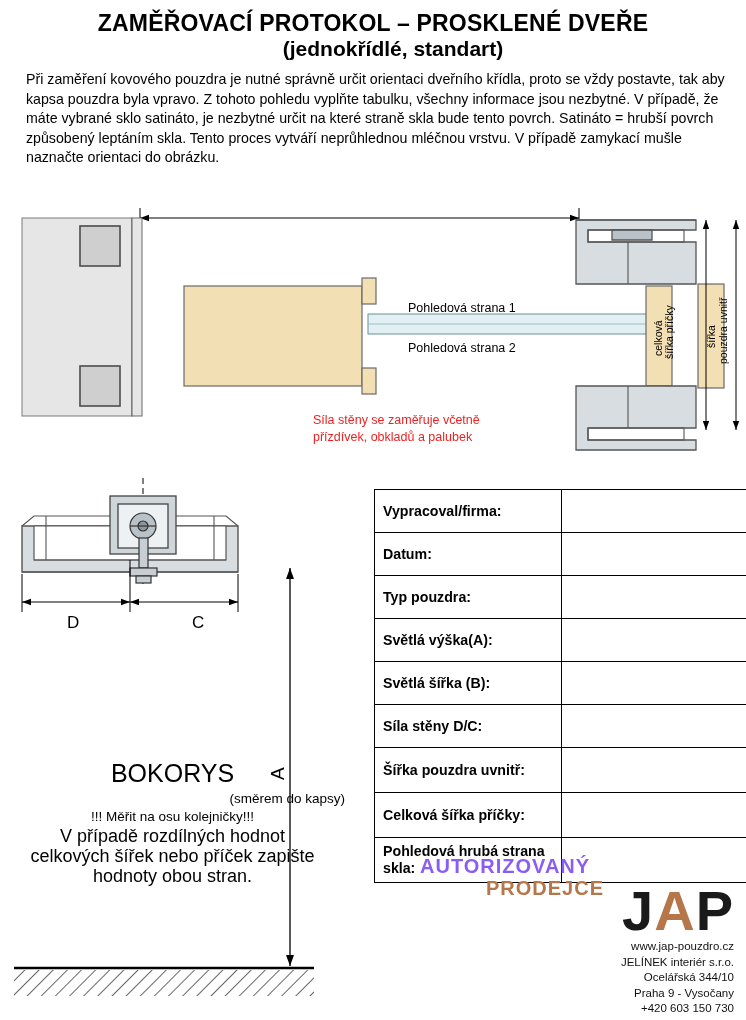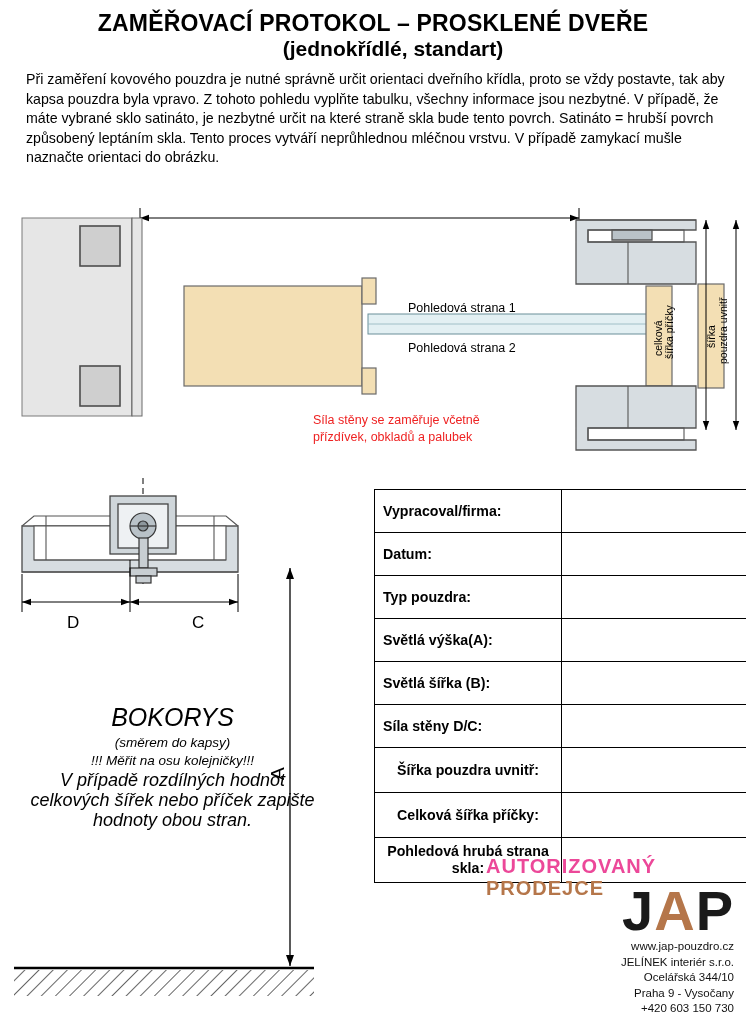--- a/index.html
+++ b/index.html
@@ -62,33 +62,33 @@
     left: 0;
     top: 470px;
     width: 330px;
     height: 180px;
   }
 
   
   .bokorys-block {
     position: absolute;
     left: 0;
-    top: 702px;
+    top: 758px;
     width: 345px;
     text-align: center;
-    font-style: italic;
   }
   .bokorys-title {
     font-size: 25px;
     line-height: 30px;
   }
   .bokorys-sub {
     font-size: 13.5px;
     line-height: 18px;
     margin-top: 2px;
+    text-align: right;
   }
   .bokorys-sub2 {
     font-size: 13.5px;
     line-height: 18px;
   }
   .bokorys-note {
     font-size: 18px;
     line-height: 20px;
   }
 
@@ -112,39 +112,37 @@
   }
   .form-table td.value-cell {
     width: 186px;
     font-weight: normal;
   }
   .form-table td.label-cell {
     width: 170px;
   }
   .form-table tr.two-line td {
     height: 40px;
-    text-align: center;
   }
 
   
   .footer {
     position: absolute;
     left: 420px;
     top: 855px;
     width: 320px;
     text-align: right;
   }
   .auth-line1 {
     font-size: 20px;
     font-weight: bold;
     letter-spacing: 1px;
-    color: #ec4899;
+    color: #8b5cf6;
     line-height: 22px;
     text-align: left;
-    margin-left: 66px;
   }
   .auth-line2 {
     font-size: 20px;
     font-weight: bold;
     letter-spacing: 1px;
     color: #b5764a;
     line-height: 22px;
     text-align: left;
     margin-left: 66px;
   }

